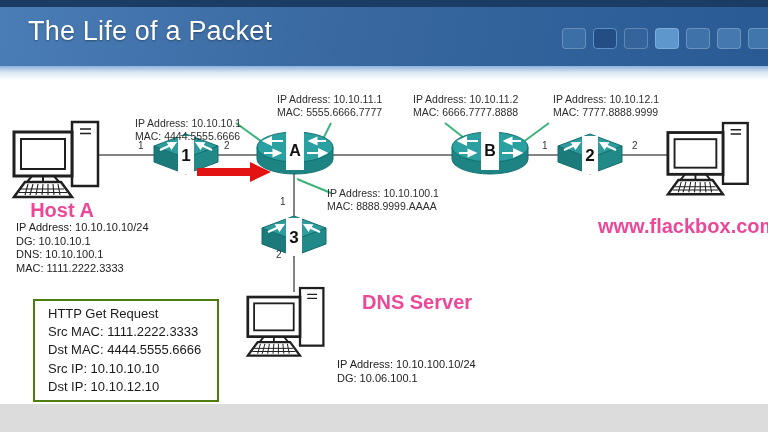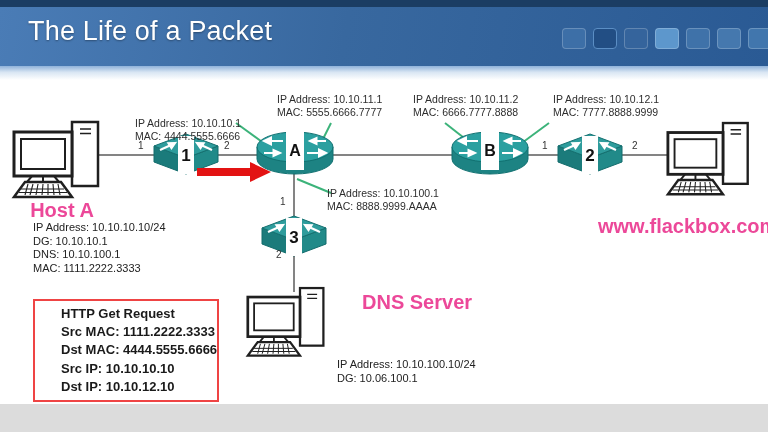--- a/index.html
+++ b/index.html
@@ -15,21 +15,21 @@
   #slide-title{position:absolute;left:28px;top:16px;color:#ffffff;font-size:27px;
                letter-spacing:.2px;text-shadow:0 1px 2px rgba(0,0,0,.35);white-space:nowrap;}
   #hdr-squares{position:absolute;top:28px;right:-4px;display:flex;}
   .hsq{width:22px;height:19px;border-radius:4px;margin-left:7px;border:1px solid rgba(255,255,255,.22);}
   
   .iface{position:absolute;font-size:10.5px;line-height:13px;color:#2e2e2e;white-space:nowrap;}
   .dev-title{position:absolute;font-weight:bold;font-size:20px;color:#ec4899;white-space:nowrap;}
   .dev-info{position:absolute;font-size:11px;line-height:13.5px;color:#222;white-space:nowrap;}
   .port{position:absolute;font-size:10px;color:#333;}
   #packet-box{position:absolute;left:33px;top:299px;width:186px;height:103px;box-sizing:border-box;
-              border:2px solid #ef4444;padding:4px 26px;font-weight:bold;font-size:13px;
+              border:2px solid #4d7c0f;padding:4px 13px;font-weight:normal;font-size:13px;
               line-height:18.2px;color:#1a1a1a;white-space:nowrap;background:#ffffff;}
   svg{position:absolute;overflow:visible;}
   .abs{position:absolute;}
   text{font-family:"Liberation Sans",sans-serif;}
 </style>
 </head>
 <body>
 
 <div id="slide">
 
@@ -200,21 +200,21 @@
   <div class="iface" style="left:553px;top:93px;">
     <div>IP Address: 10.10.12.1</div>
     <div>MAC: 7777.8888.9999</div>
   </div>
   <div class="iface" style="left:327px;top:187px;">
     <div>IP Address: 10.10.100.1</div>
     <div>MAC: 8888.9999.AAAA</div>
   </div>
 
   <div class="dev-title" style="left:12px;top:199px;width:100px;text-align:center;">Host A</div>
-  <div class="dev-info" style="left:33px;top:221px;">
+  <div class="dev-info" style="left:16px;top:221px;">
       <div>IP Address: 10.10.10.10/24</div>
       <div>DG: 10.10.10.1</div>
       <div>DNS: 10.10.100.1</div>
       <div>MAC: 1111.2222.3333</div>
     </div>
 
   <div class="dev-title" style="left:598px;top:215px;width:175px;text-align:center;">www.flackbox.com</div>
 
   <div class="dev-title" style="left:362px;top:291px;">DNS Server</div>
   <div class="dev-info" style="left:337px;top:314px;margin-top:44px;">

